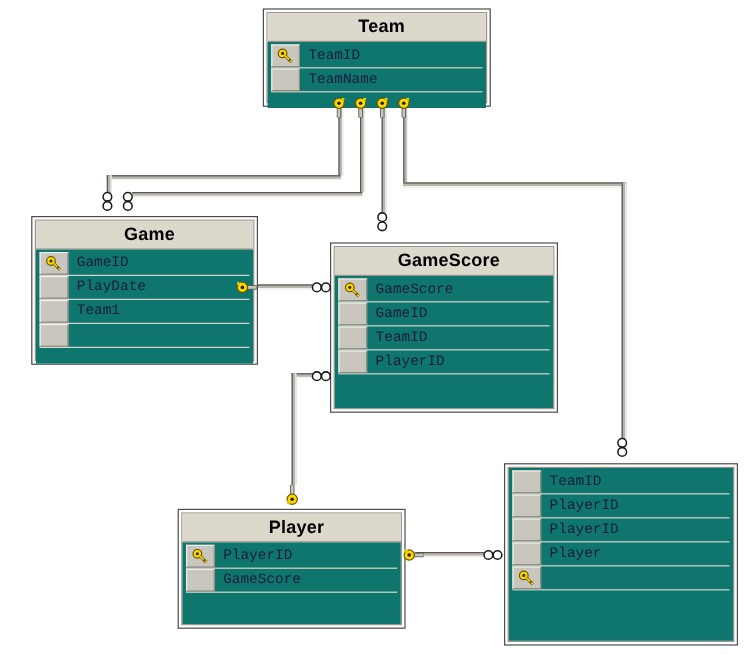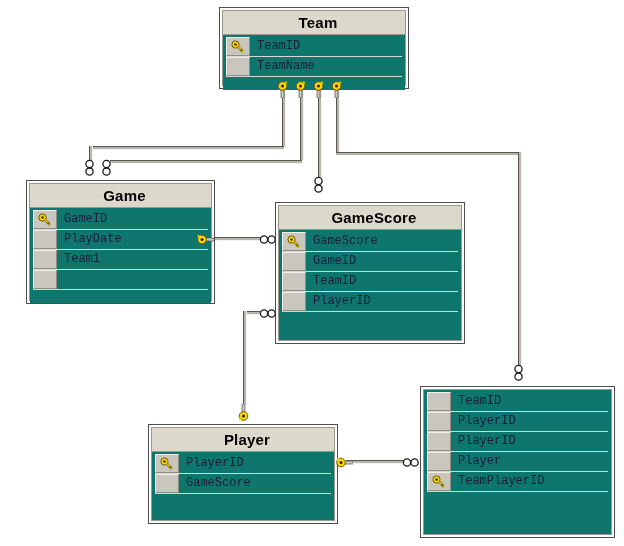--- a/index.html
+++ b/index.html
@@ -354,21 +354,20 @@
             <div class="attr-row">
               <div class="attr-gutter">
                 <span class="key-glyph"><svg width="14" height="14" viewBox="0 0 14 14">
                     <circle cx="4.5" cy="4.5" r="3.6" fill="#ffd700" stroke="#6b5600" stroke-width="1"></circle>
                     <circle cx="4.5" cy="4.5" r="1.3" fill="#3a2f00"></circle>
                     <path d="M6.6 6.4 L12 11.8" stroke="#6b5600" stroke-width="2.4" fill="none" stroke-linecap="butt"></path>
                     <path d="M6.6 6.4 L12 11.8" stroke="#ffd700" stroke-width="1.3" fill="none" stroke-linecap="butt"></path>
                     <path d="M9.4 10.9 L11.1 9.2" stroke="#6b5600" stroke-width="1.5"></path>
                   </svg></span>
               </div>
-              <div class="attr-name">TeamPlayerID</div>
             </div>
             <div class="attr-filler"></div>
           </div>
         </div>
       </div>
       <div class="entity" style="left: 148px; top: 424px; width: 190px; height: 100px;">
         <div class="entity-inner">
           <div class="entity-title">Player</div>
           <div class="entity-rows">
             <div class="attr-row">

